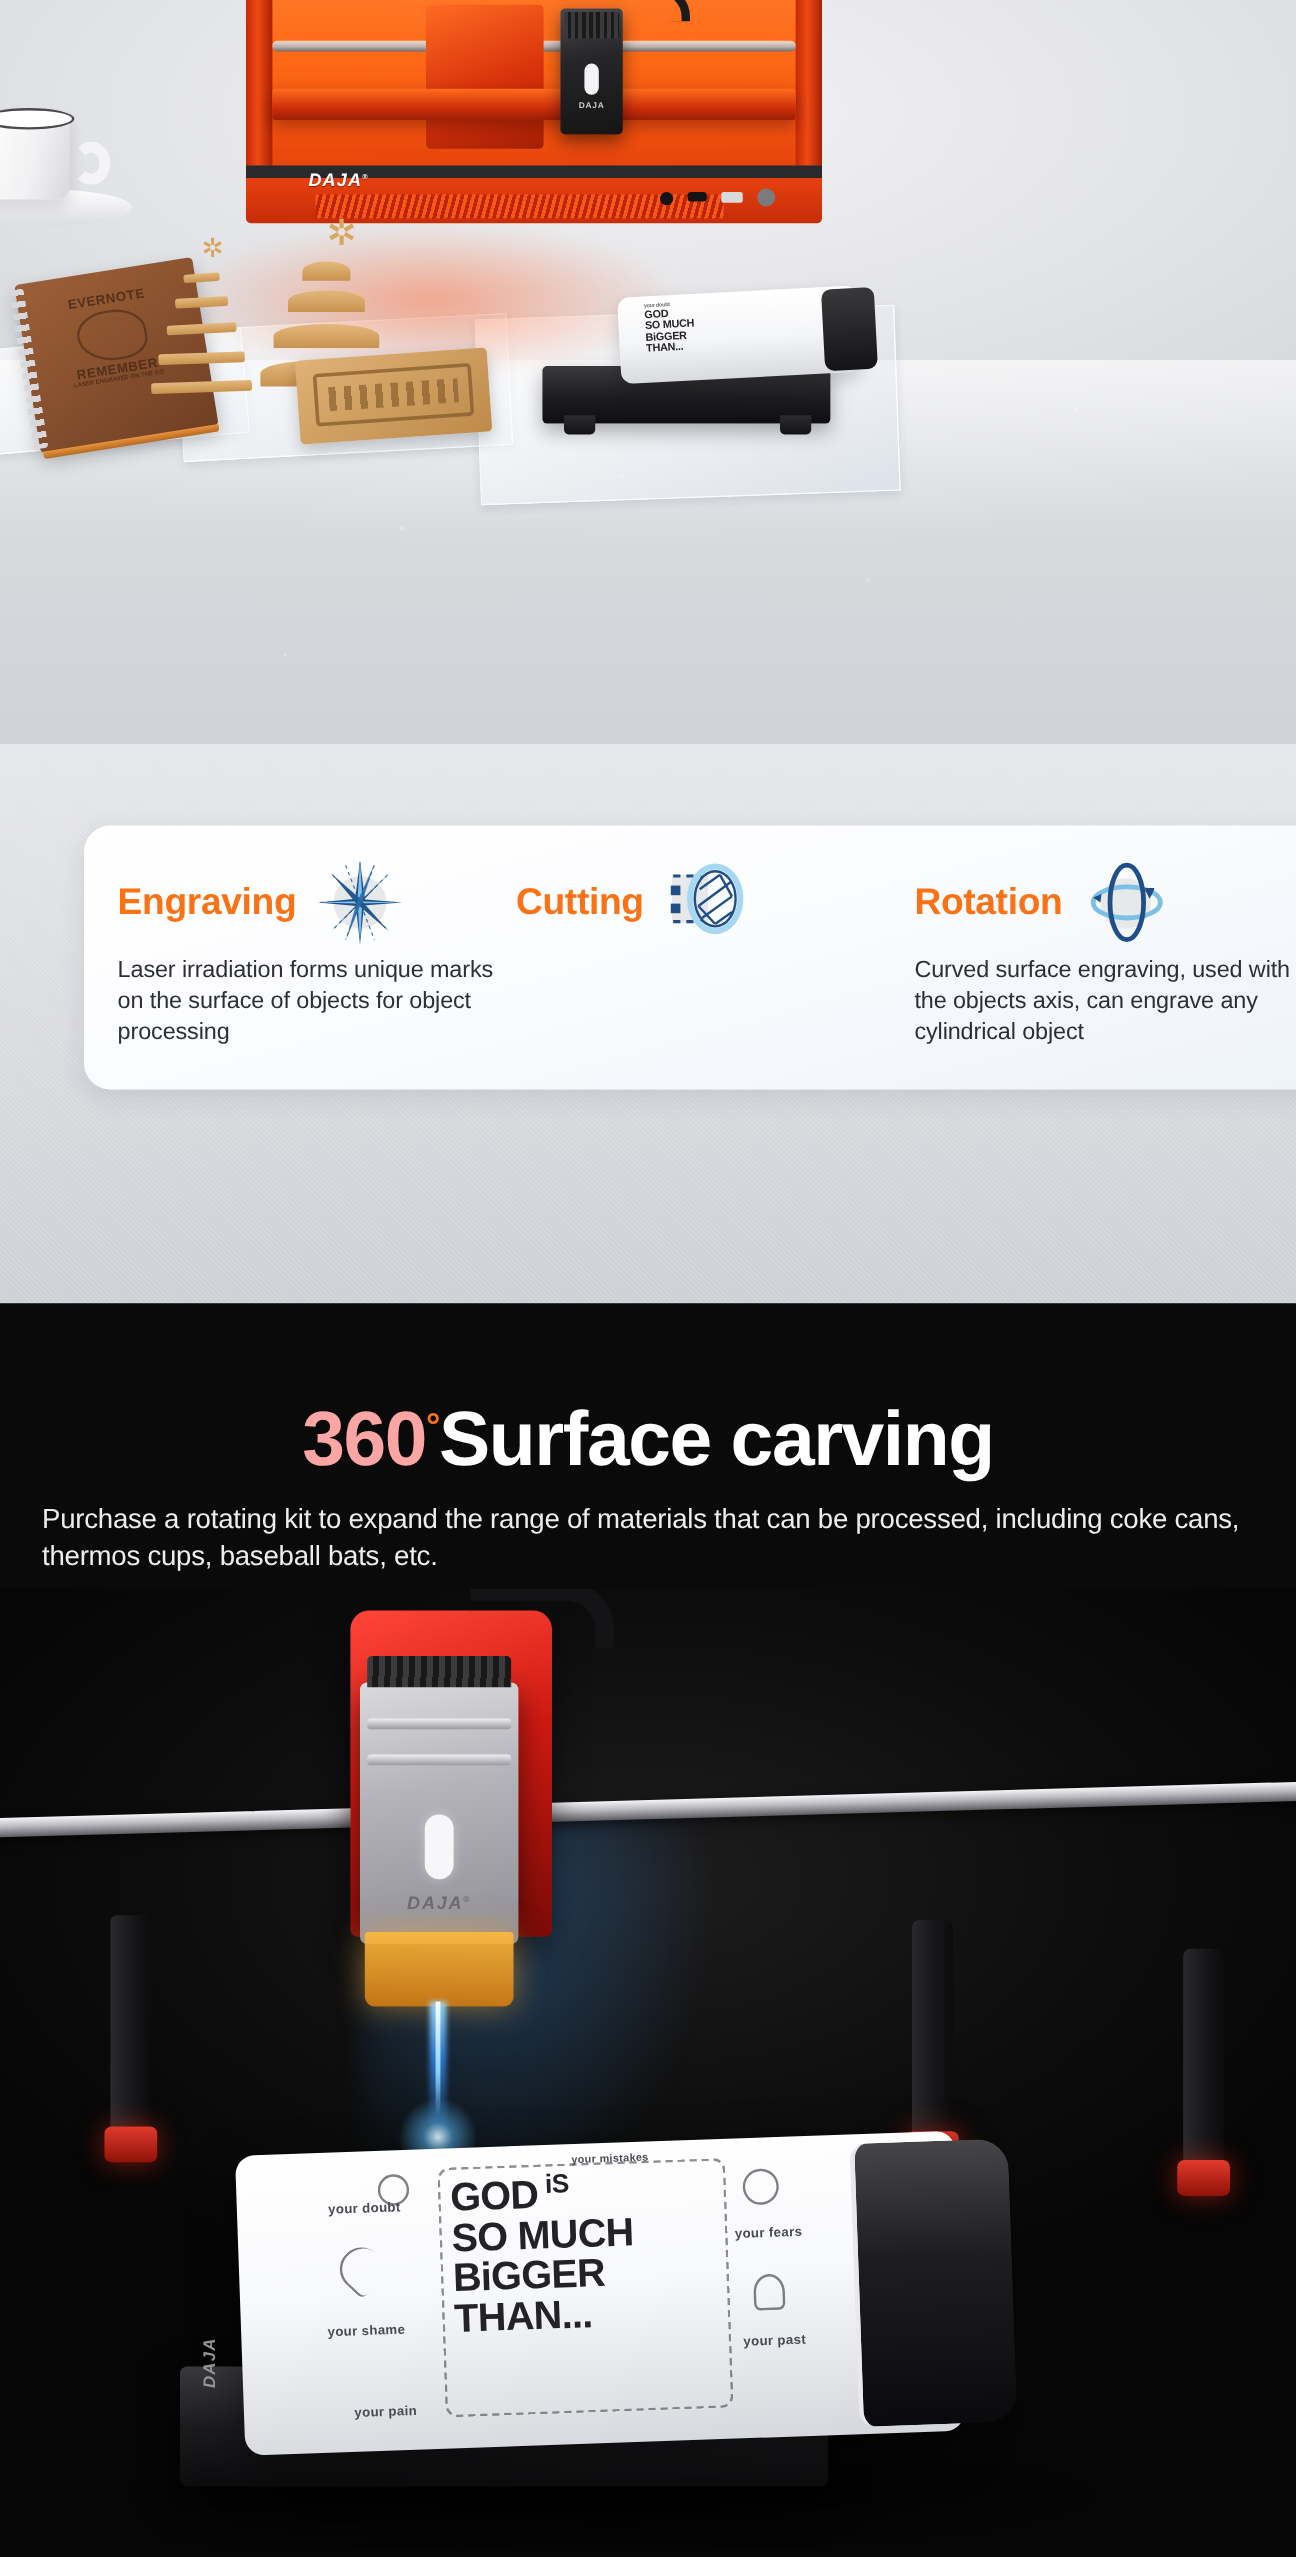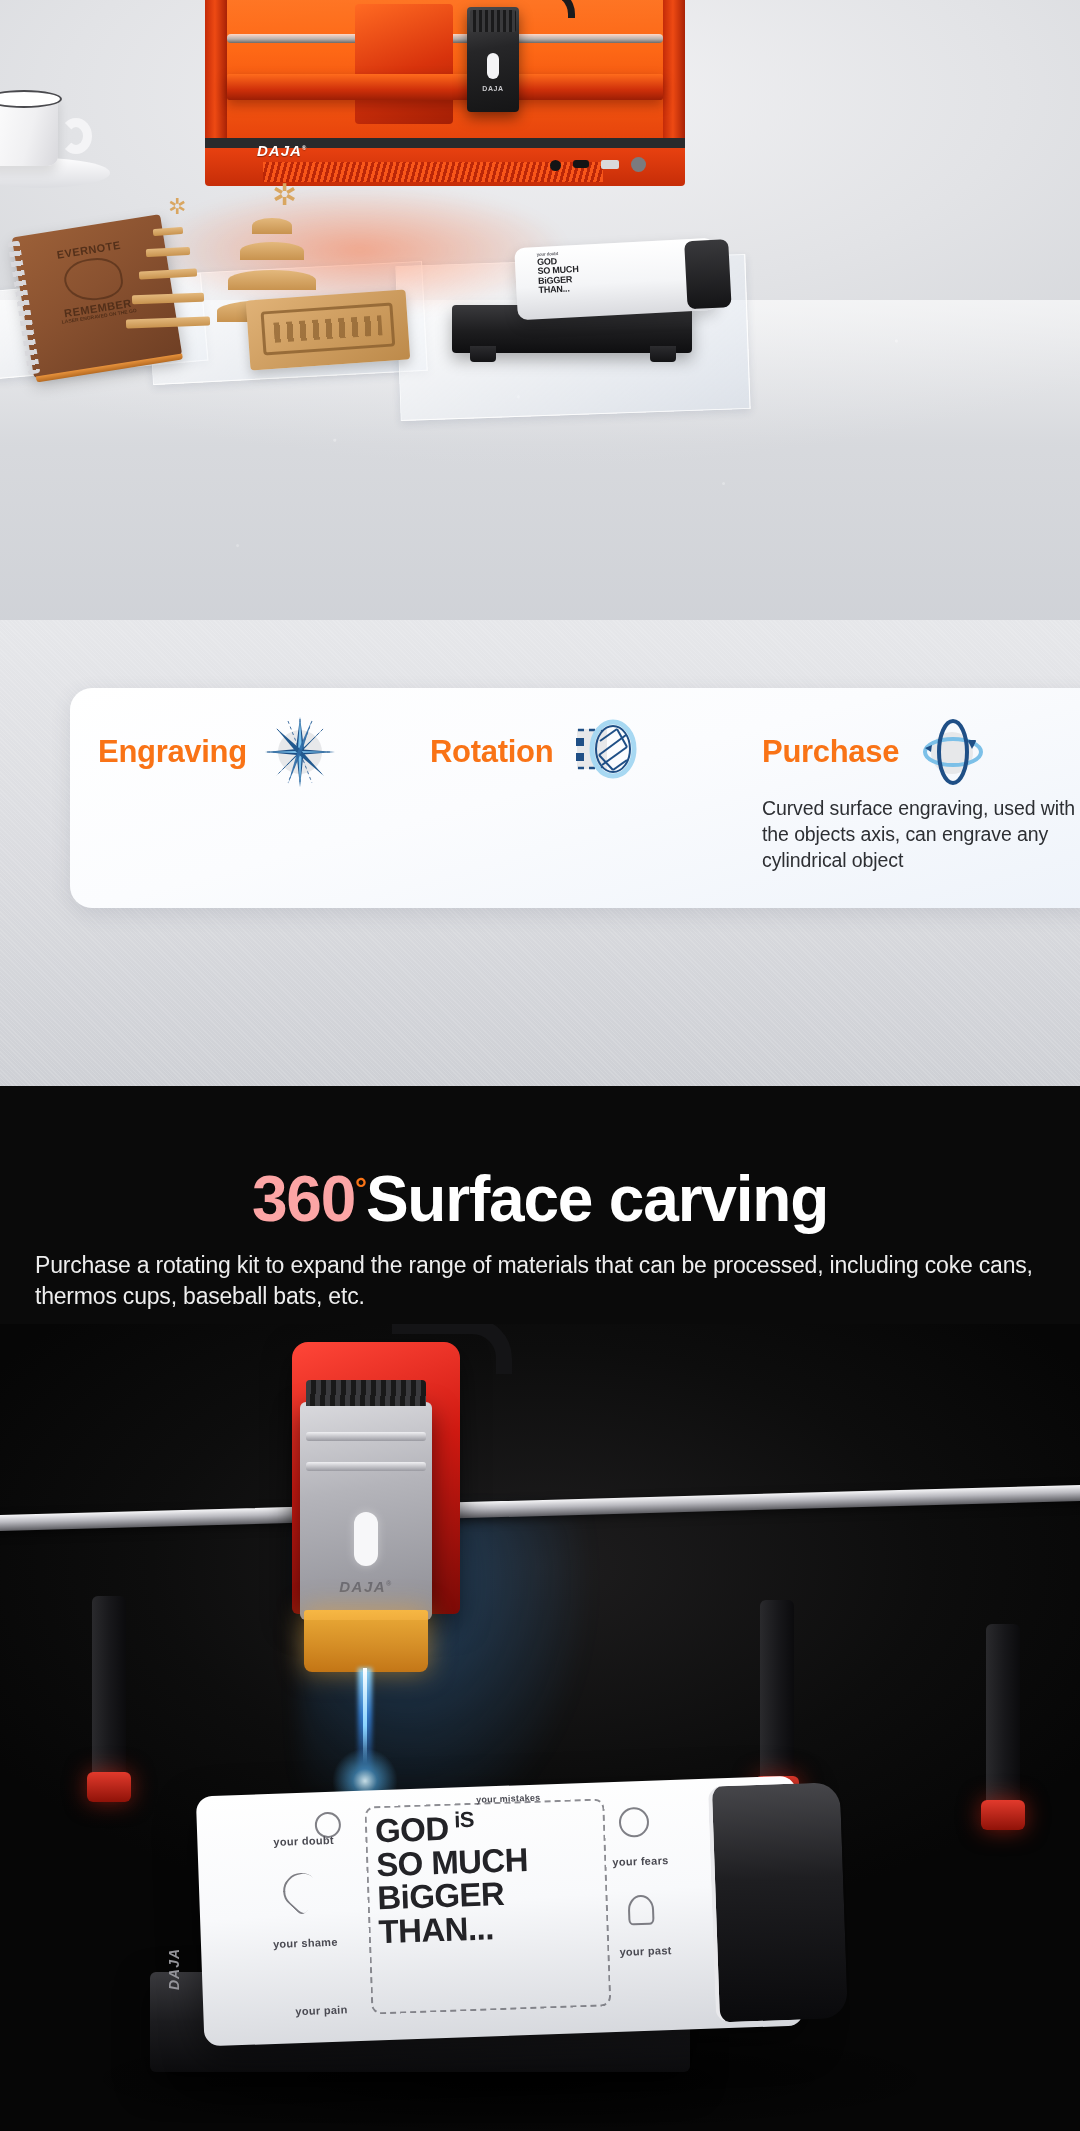--- a/index.html
+++ b/index.html
@@ -700,25 +700,26 @@
               <polygon points="37,2 39,34 37,72 35,34" fill="#7fc4ee"></polygon>
               <polygon points="2,37 34,34 72,37 34,40" fill="#1c4f86"></polygon>
               <polygon points="2,37 34,36 72,37 34,38" fill="#7fc4ee"></polygon>
               <polygon points="13,13 36,33 61,61 34,38" fill="#21598f"></polygon>
               <polygon points="61,13 41,34 13,61 36,37" fill="#21598f"></polygon>
               <polygon points="25,5 36,33 49,69 38,38" fill="#2e6ca6" opacity=".9"></polygon>
               <polygon points="49,5 40,33 25,69 34,38" fill="#2e6ca6" opacity=".9"></polygon>
             </svg>
           </div>
         </div>
+        <div class="feature-desc">Laser irradiation forms unique marks on the surface of objects for object processing</div>
       </div>
 
       <div class="feature-col">
         <div class="feature-head">
-          <div class="feature-title">Rotation</div>
+          <div class="feature-title">Cutting</div>
           <div class="feature-icon">
             <svg viewBox="0 0 74 74" width="74" height="74">
               <rect x="8" y="14" width="30" height="40" fill="#e7e8ea"></rect>
               <g fill="none" stroke="#1f4f86" stroke-width="2.6" stroke-dasharray="6 5">
                 <line x1="9" y1="15" x2="33" y2="15"></line>
                 <line x1="9" y1="53" x2="33" y2="53"></line>
               </g>
               <rect x="7" y="23" width="8" height="8" fill="#1f4f86"></rect>
               <rect x="7" y="38" width="8" height="8" fill="#1f4f86"></rect>
               <ellipse cx="44" cy="34" rx="21" ry="27" fill="none" stroke="#a7d8f2" stroke-width="5"></ellipse>
@@ -731,21 +732,21 @@
                 <line x1="48" y1="14" x2="58" y2="32"></line>
                 <line x1="44" y1="55" x2="30" y2="40"></line>
               </g>
             </svg>
           </div>
         </div>
       </div>
 
       <div class="feature-col" style="padding-right:0;">
         <div class="feature-head">
-          <div class="feature-title">Purchase</div>
+          <div class="feature-title">Rotation</div>
           <div class="feature-icon">
             <svg viewBox="0 0 74 74" width="74" height="74">
               <circle cx="37" cy="38" r="21" fill="#e7e8ea"></circle>
               <ellipse cx="38" cy="37" rx="28" ry="13" fill="none" stroke="#7cc0e8" stroke-width="4"></ellipse>
               <ellipse cx="38" cy="37" rx="14" ry="31" fill="none" stroke="#1f4f86" stroke-width="4"></ellipse>
               <path d="M10 33 L17 30 L16 37 Z" fill="#1f4f86"></path>
               <path d="M56 24 L61 31 L53 31 Z" fill="#1f4f86" transform="rotate(180 57 28)"></path>
               <path d="M53 26 L61 26 L57 34 Z" fill="#1f4f86"></path>
             </svg>
           </div>

